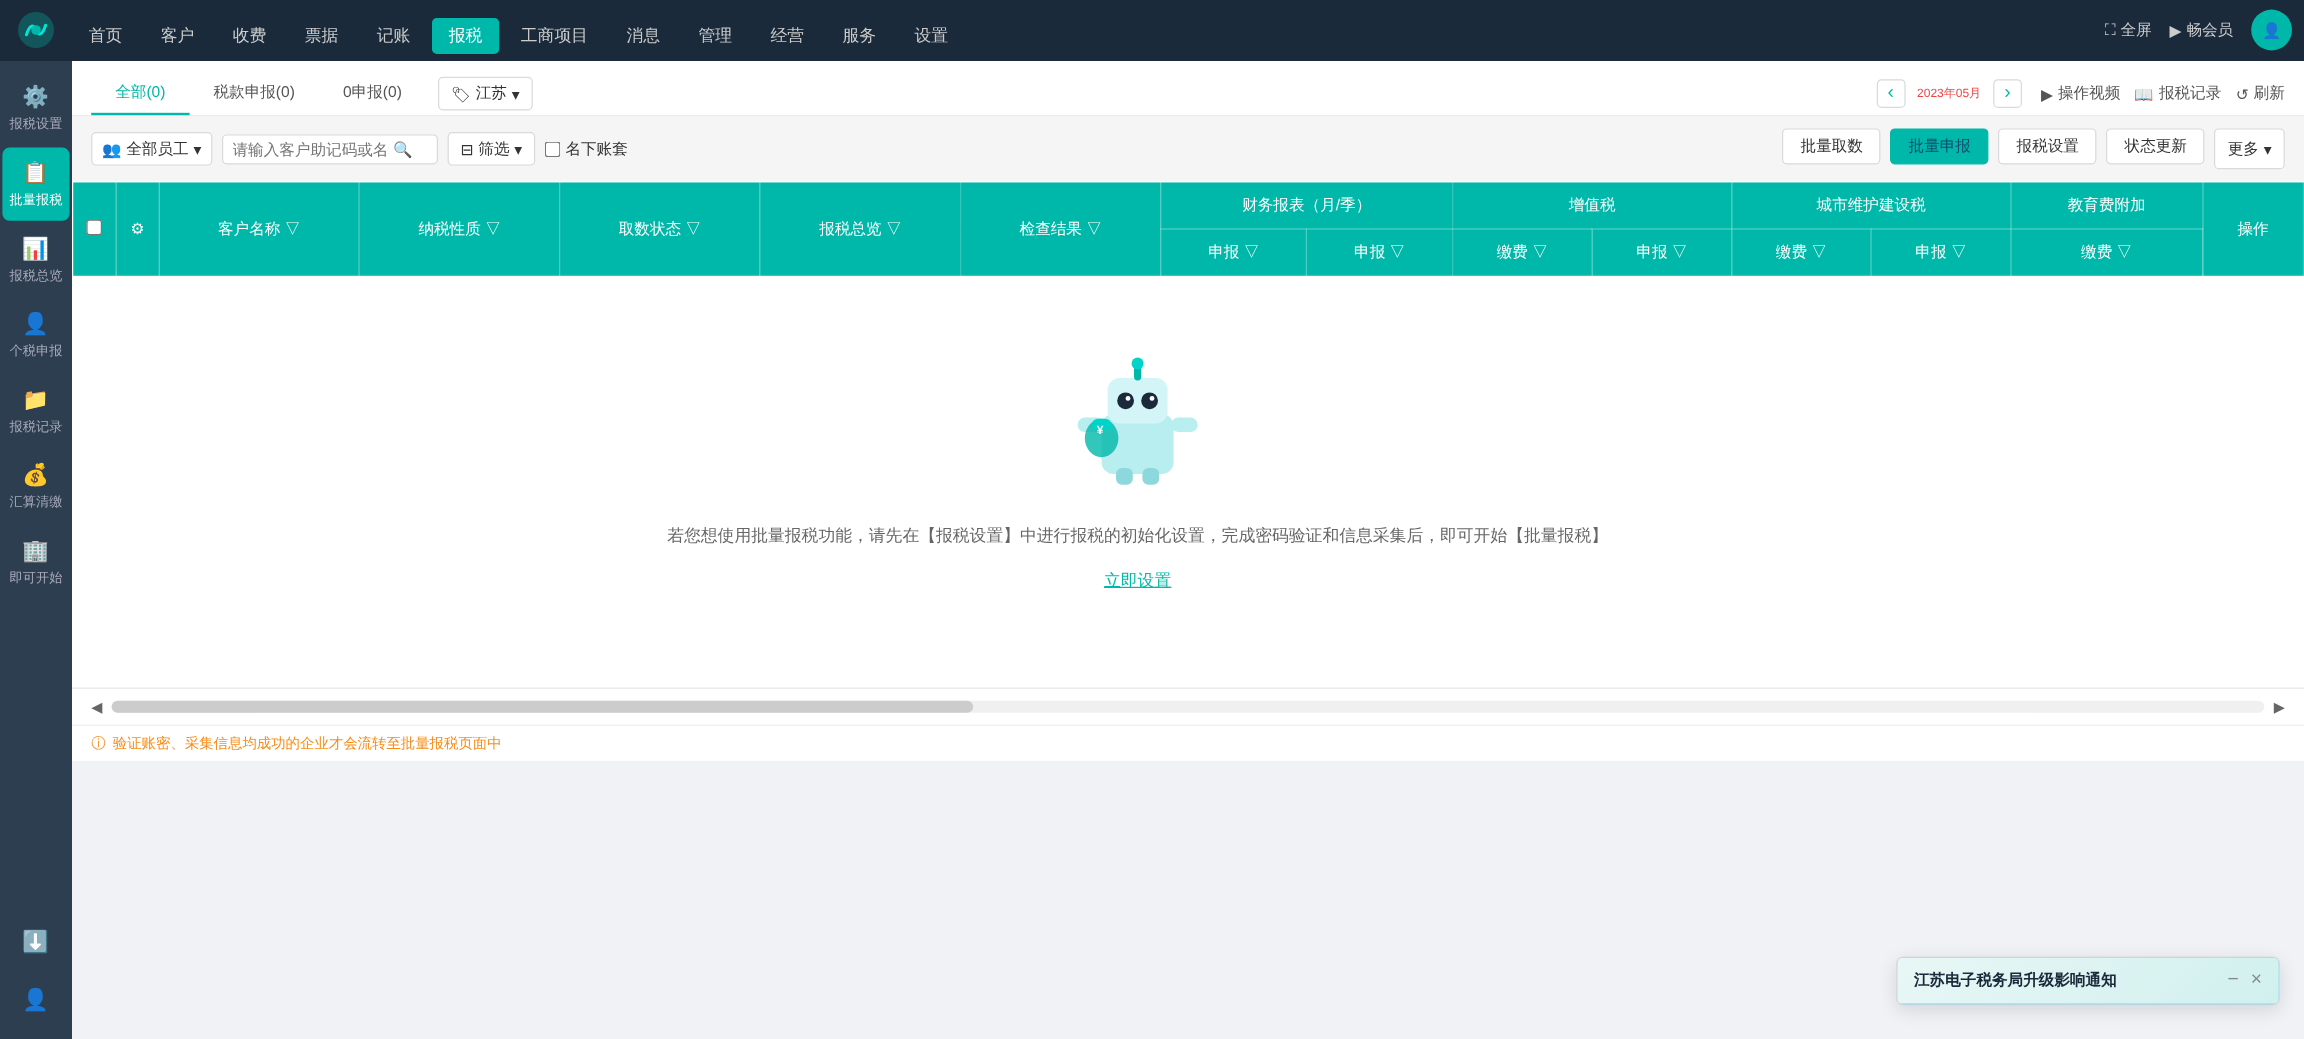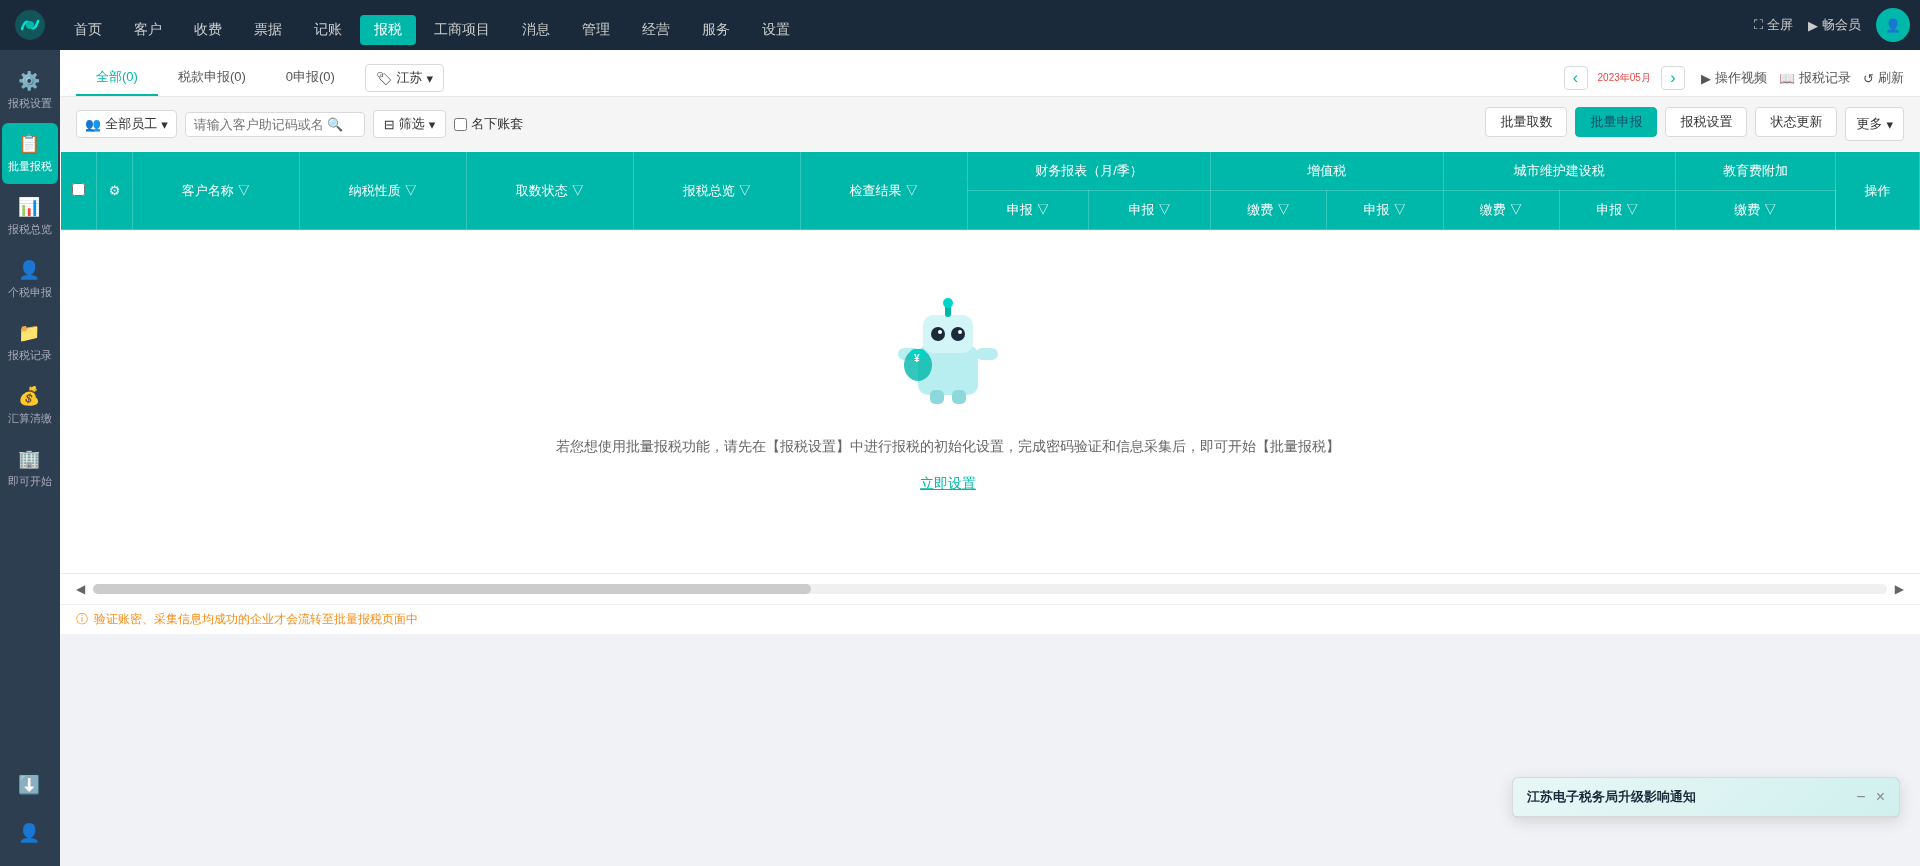--- a/index.html
+++ b/index.html
@@ -374,23 +374,23 @@
       display: flex;
       align-items: center;
       gap: 6px;
       color: #fa8c16;
       font-size: 12px;
     }
 
     
     .notif-panel {
       position: fixed;
-      bottom: 48px;
+      bottom: 28px;
       right: 20px;
-      width: 388px;
+      width: 320px;
       background: #7dd3fc;
       border: 1px solid #d9d9d9;
       border-radius: 6px;
       box-shadow: 0 4px 16px rgba(0,0,0,0.12);
       z-index: 200;
       overflow: hidden;
     }
     .notif-header {
       background: linear-gradient(135deg, #e8f7f6, #d0f0ee);
       padding: 10px 14px;

